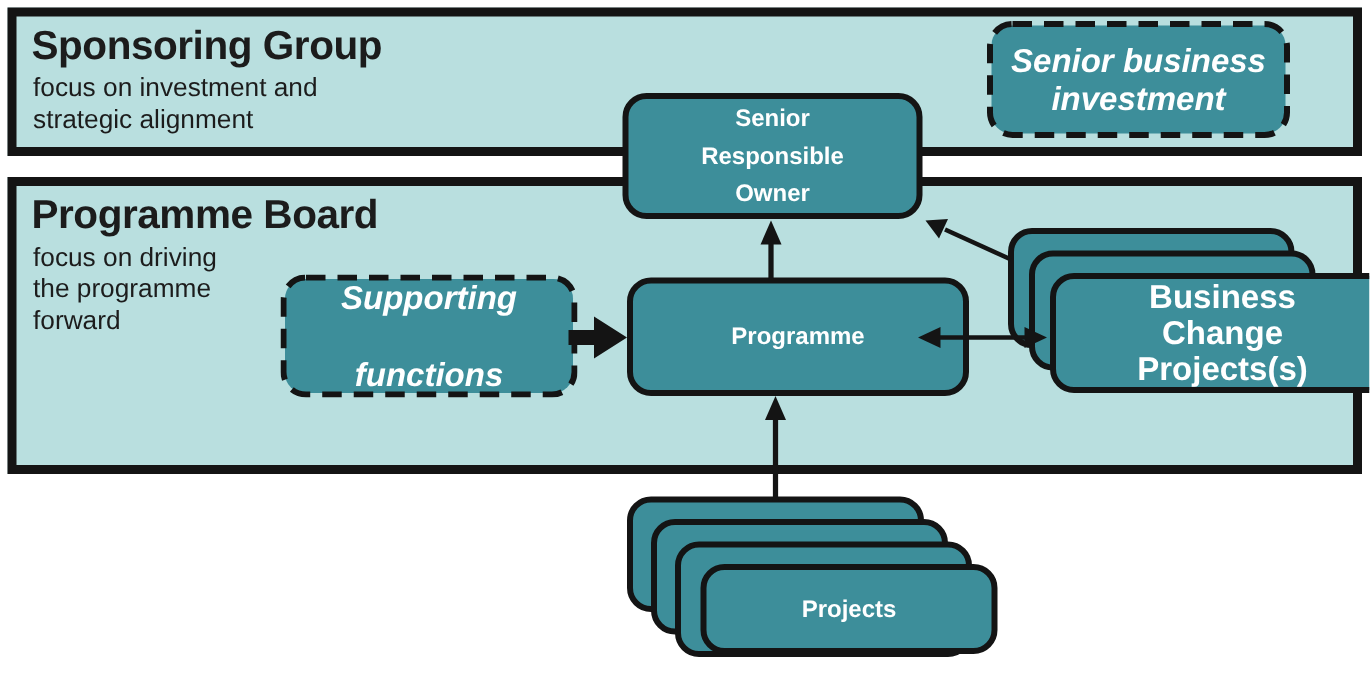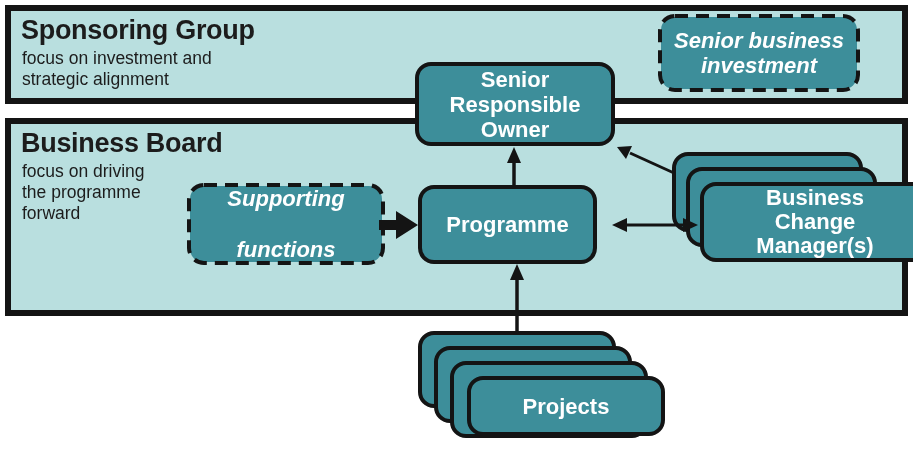--- a/index.html
+++ b/index.html
@@ -21,21 +21,21 @@
     font-weight:bold; font-size:27px; color:var(--ink);
     margin:4px 0 2px 10px; letter-spacing:-0.3px;
   }
   .band-sub{ font-size:17.5px; line-height:21px; color:var(--ink); margin-left:11px; }
 
   
   .node{
     position:absolute; box-sizing:border-box; z-index:3;
     background:var(--teal); border:4px solid var(--line); border-radius:16px;
     display:flex; flex-direction:column; align-items:center; justify-content:center;
-    color:var(--boxtext); font-weight:bold; font-size:22px; line-height:25px; text-align:center;
+    color:var(--boxtext); font-weight:bold; font-size:16px; line-height:25px; text-align:center;
   }
   
   .stack-layer{
     position:absolute; box-sizing:border-box; z-index:2;
     background:var(--teal); border:4px solid var(--line); border-radius:16px;
   }
   
   .dashed-node{
     position:absolute; box-sizing:border-box; z-index:3;
     display:flex; flex-direction:column; align-items:center; justify-content:center;
@@ -58,21 +58,21 @@
 
   <div class="band band-1">
     <div class="band-title">Sponsoring Group</div>
     <div class="band-sub">
       <div>focus on investment and</div>
       <div>strategic alignment</div>
     </div>
   </div>
 
   <div class="band band-2">
-    <div class="band-title">Business Board</div>
+    <div class="band-title">Programme Board</div>
     <div class="band-sub">
       <div>focus on driving</div>
       <div>the programme</div>
       <div>forward</div>
     </div>
   </div>
 
   <div class="dashed-node" style="left:658px; top:14px; width:202px; height:78px;">
     <div class="dash-fill"></div>
     <svg class="dash-border" width="202" height="78">
@@ -90,30 +90,30 @@
     <div class="lbl">Supporting</div>
     <div class="lbl">functions</div>
   </div>
 
   <div class="node srotop" style="left:415px; top:62px; width:200px; height:84px; line-height:25px;">
     <div>Senior</div>
     <div>Responsible</div>
     <div>Owner</div>
   </div>
 
-  <div class="node" style="left:418px; top:185px; width:179px; height:79px;">
+  <div class="node" style="left:418px; top:185px; width:228px; height:79px;">
     <div>Programme</div>
   </div>
 
   <div class="stack-layer" style="left:672px; top:152px; width:191px; height:80px;"></div>
   <div class="stack-layer" style="left:686px; top:167px; width:191px; height:80px;"></div>
   <div class="node" style="left:700px; top:182px; width:230px; height:80px; font-size:22px; line-height:24px;">
     <div>Business</div>
     <div>Change</div>
-    <div>Manager(s)</div>
+    <div>Projects(s)</div>
   </div>
 
   <div class="stack-layer" style="left:418px; top:331px; width:198px; height:77px;"></div>
   <div class="stack-layer" style="left:434px; top:346px; width:198px; height:77px;"></div>
   <div class="stack-layer" style="left:450px; top:361px; width:198px; height:77px;"></div>
   <div class="node" style="left:467px; top:376px; width:198px; height:60px;">
     <div>Projects</div>
   </div>
 
   <svg class="arrows" width="913" height="459" viewBox="0 0 913 459">

